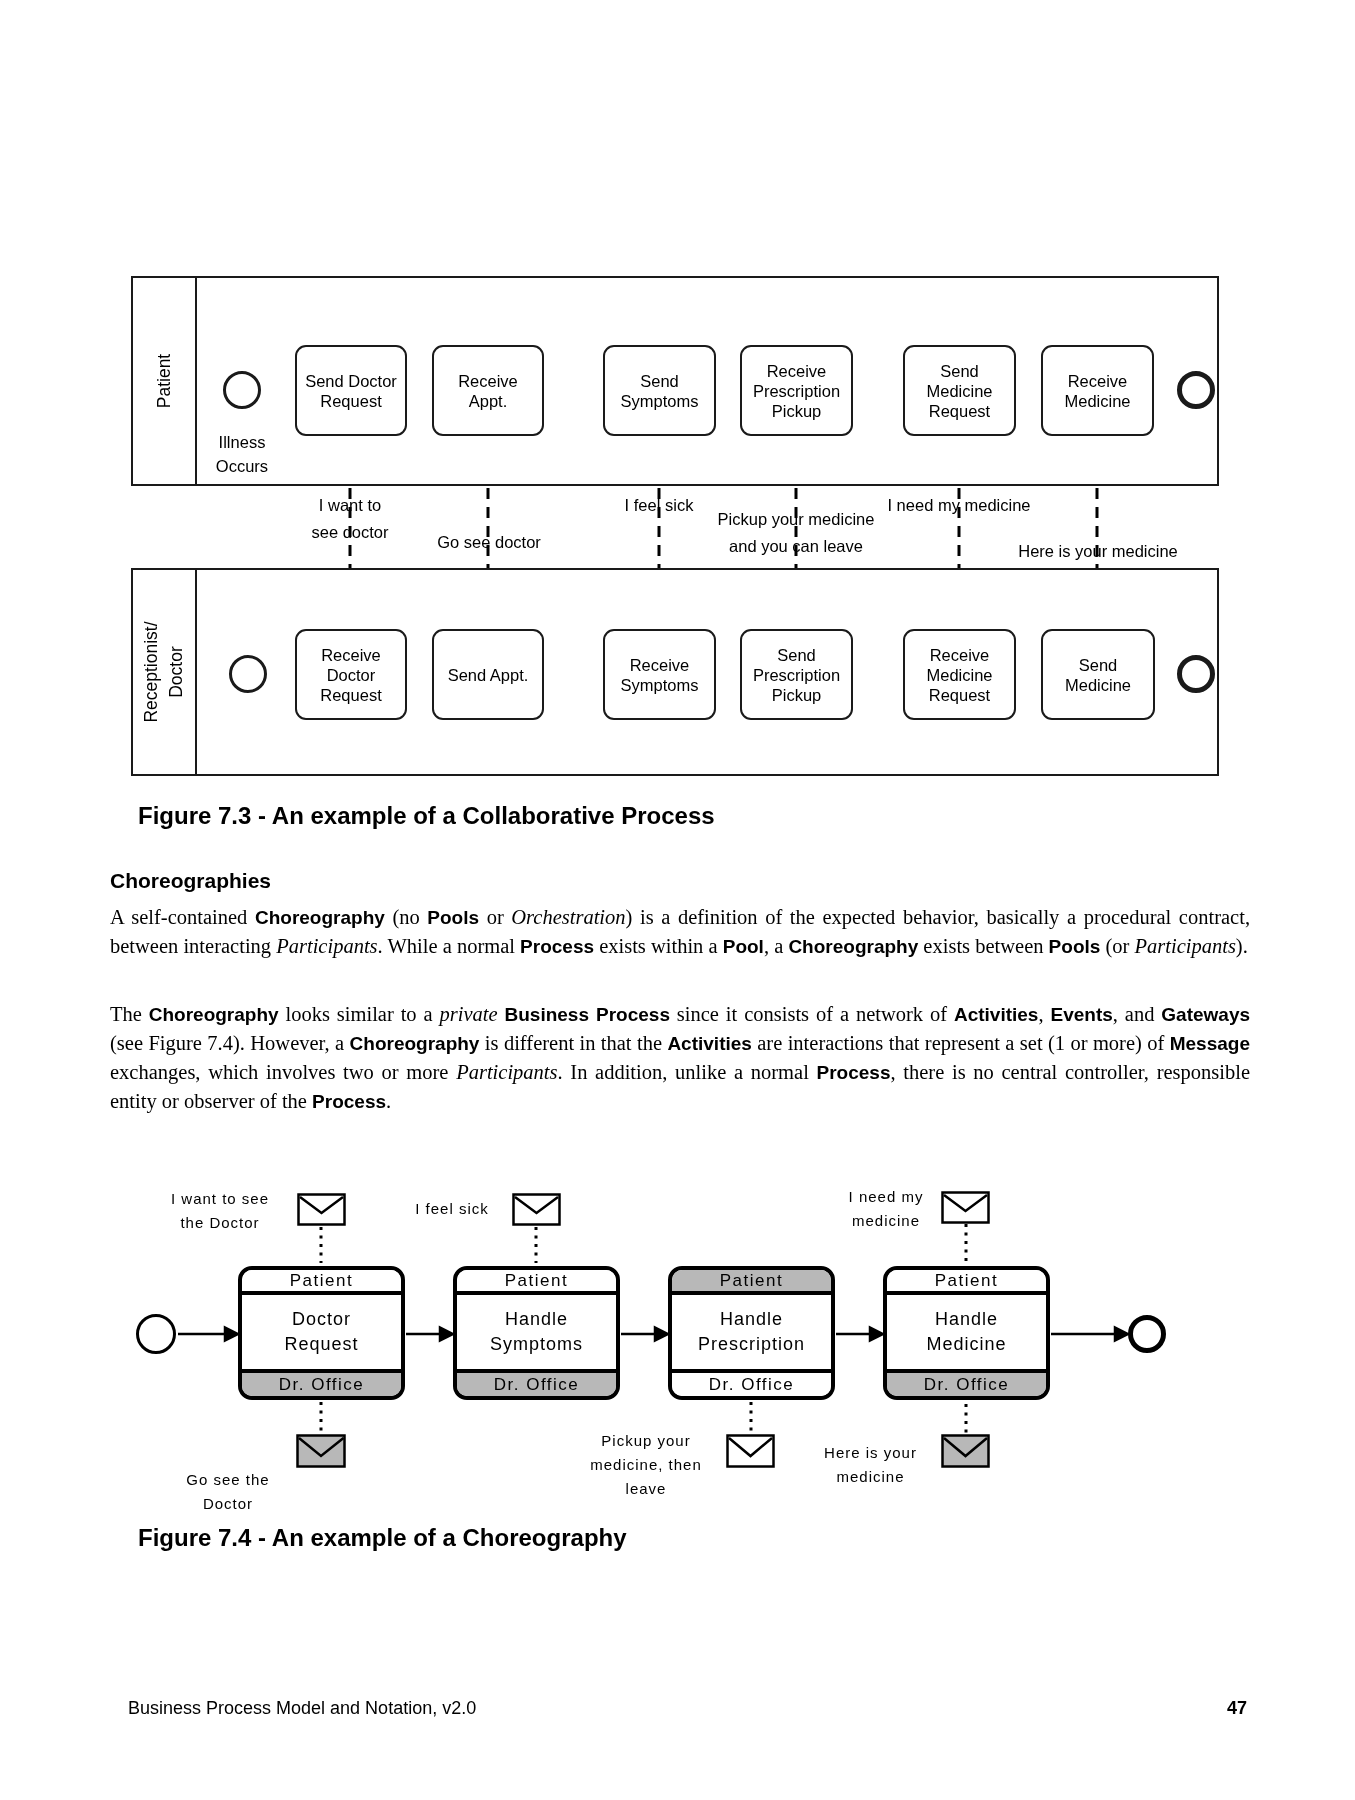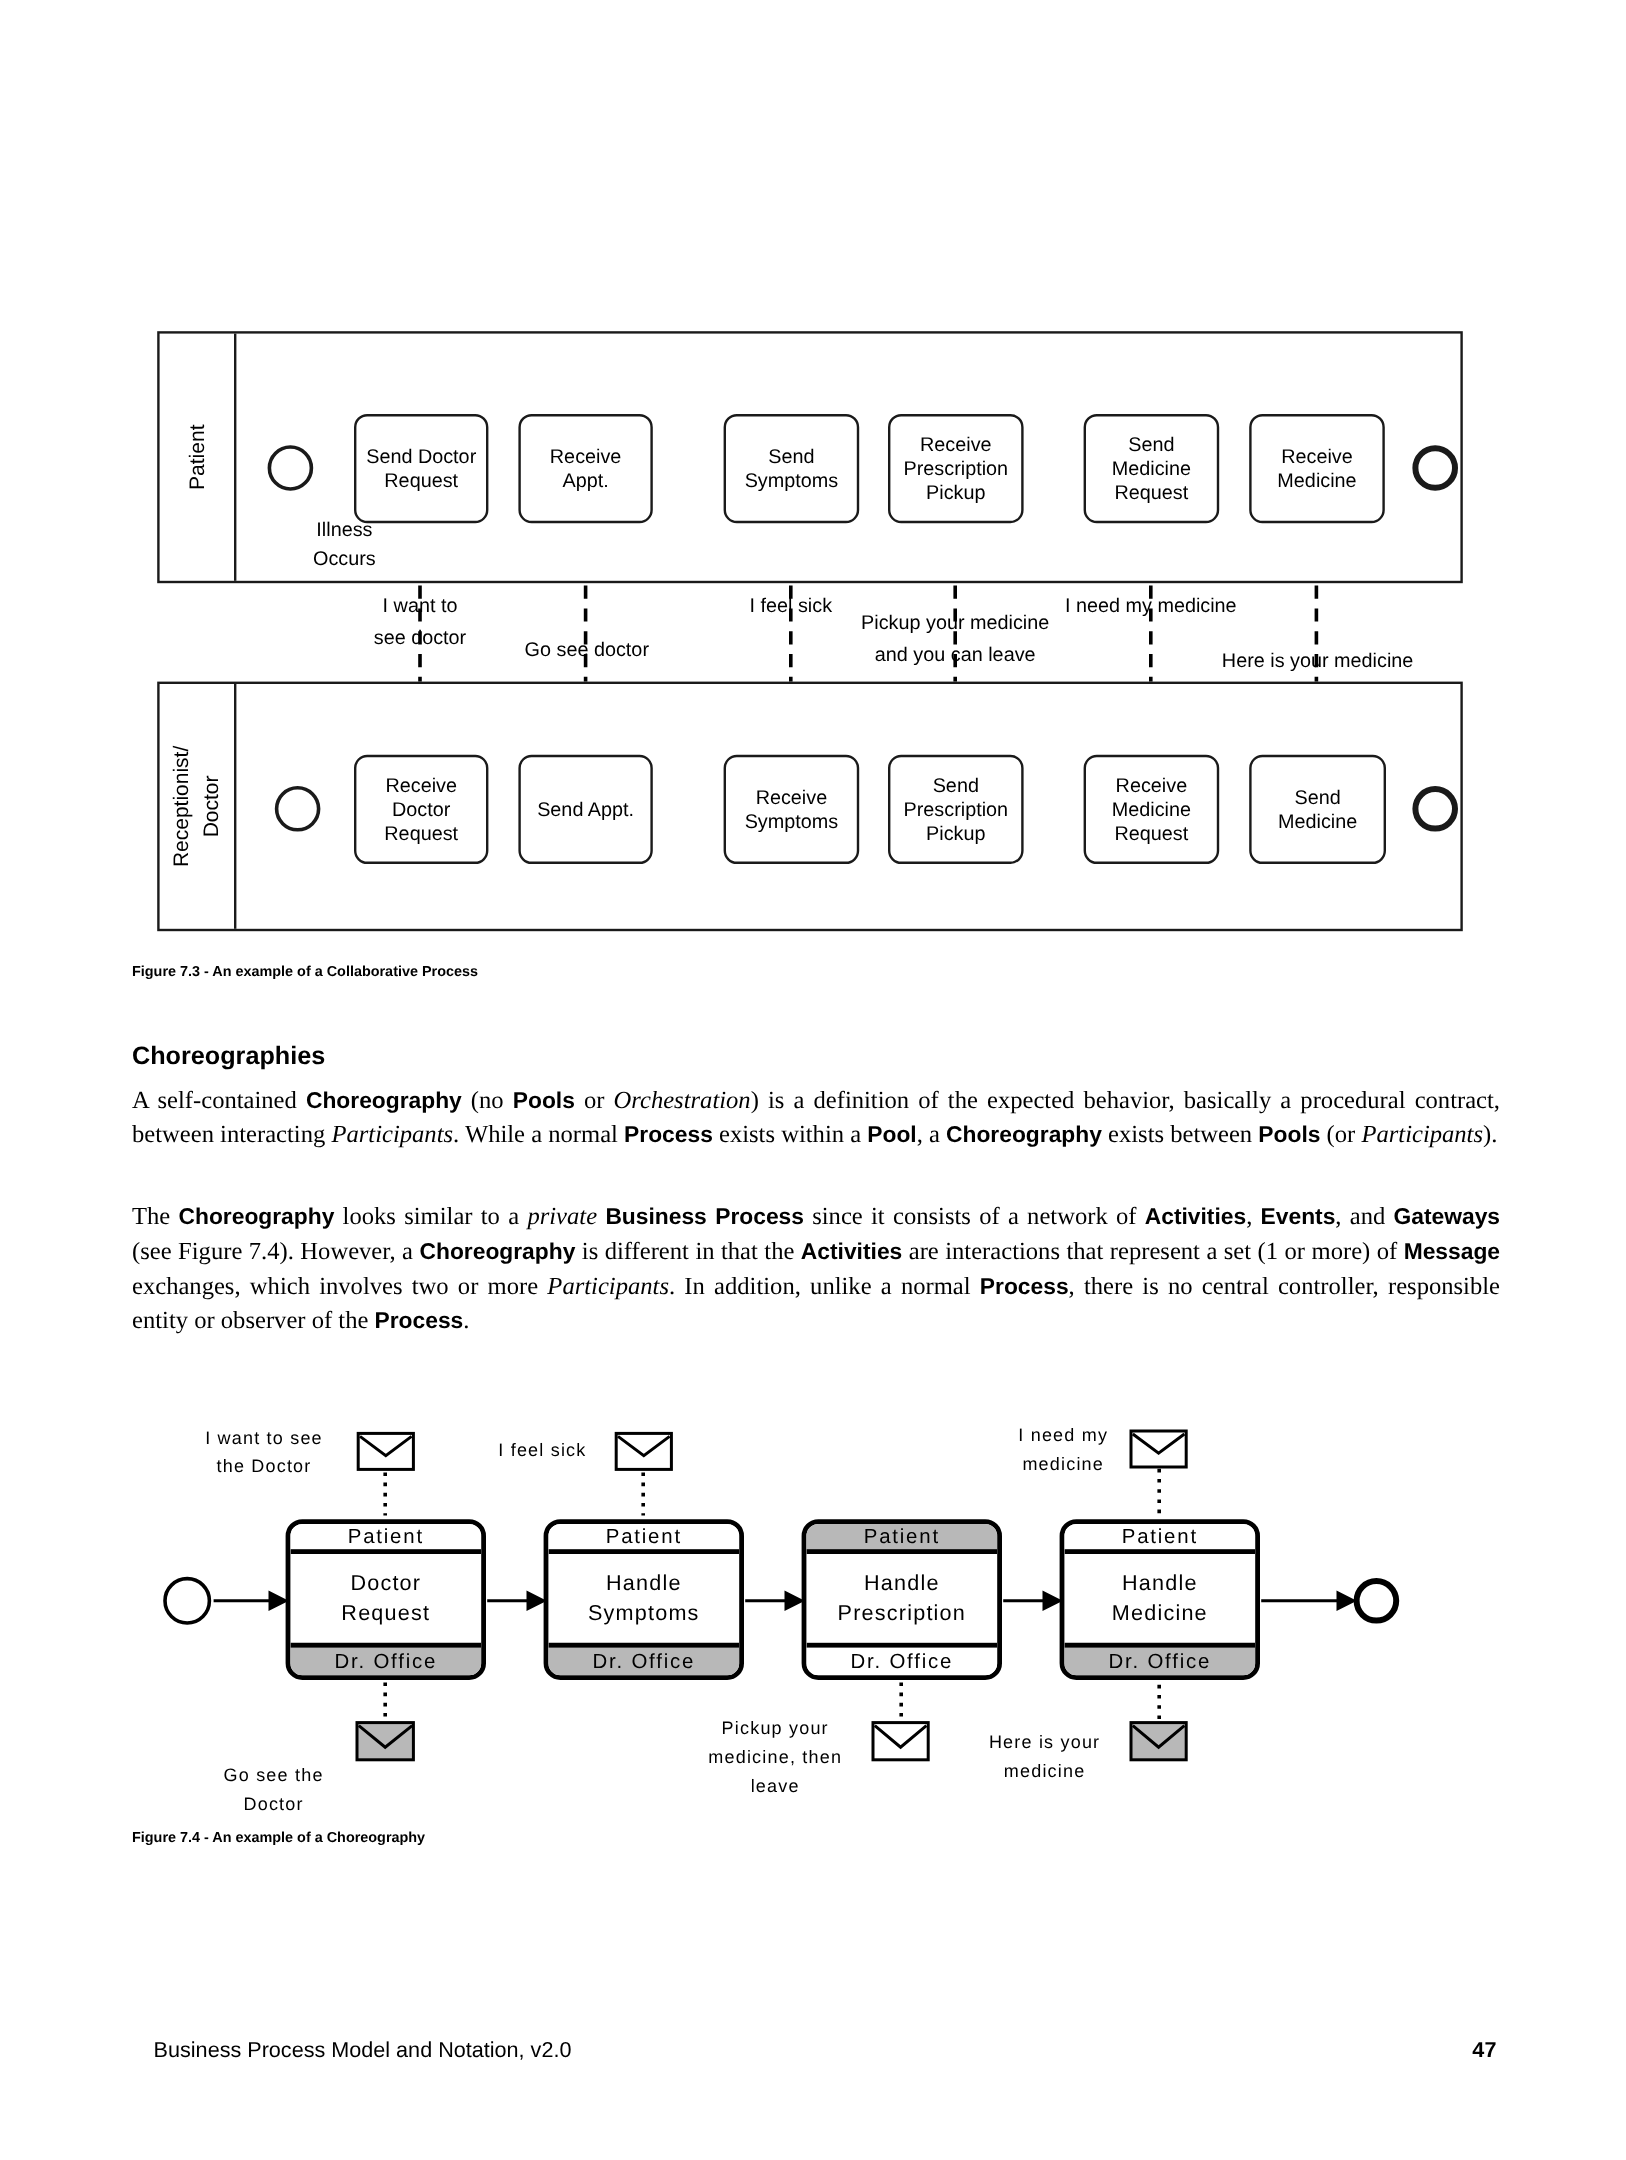--- a/index.html
+++ b/index.html
@@ -17,24 +17,24 @@
           transform: rotate(-90deg) translateX(-100%);
           display:flex; align-items:center; justify-content:center;
           text-align:center; font-size:17.5px; line-height:25px; white-space:pre-line; }
   .task { position:absolute; border:2.5px solid #1a1a1a; border-radius:11px; background:#fff;
           display:flex; align-items:center; justify-content:center; text-align:center;
           font-size:16.5px; line-height:20px; white-space:pre-line; }
   .event { position:absolute; width:38px; height:38px; border-radius:50%;
            border:3px solid #1a1a1a; background:#fff; }
   .event.end { border-width:5px; }
   .flow-label { position:absolute; text-align:center; font-size:16.5px; line-height:27px; white-space:pre-line; }
-  .node-label { position:absolute; text-align:center; font-size:16.5px; line-height:24px; white-space:pre-line;margin-left:45px; }
+  .node-label { position:absolute; text-align:center; font-size:16.5px; line-height:24px; white-space:pre-line; }
 
   
-  .caption { position:absolute; font-weight:bold; font-size:12px; }
+  .caption { position:absolute; font-weight:bold; font-size:24px;margin-left:28px; }
   .heading { position:absolute; font-weight:bold; font-size:21px; }
   .body-par { position:absolute; font-family:"Liberation Serif", serif; font-size:20.5px;
               line-height:29px; text-align:justify; }
   .kw { font-family:"Liberation Sans", sans-serif; font-weight:bold; font-size:19px; }
   .it { font-style:italic;margin-top:40px; }
 
   
   .act { position:absolute; width:167px; height:134px; border:4px solid #000; border-radius:14px;
          background:#fff; display:flex; flex-direction:column; overflow:hidden; }
   .act .band-top { height:25px; border-bottom:4px solid #000; display:flex; align-items:center;

